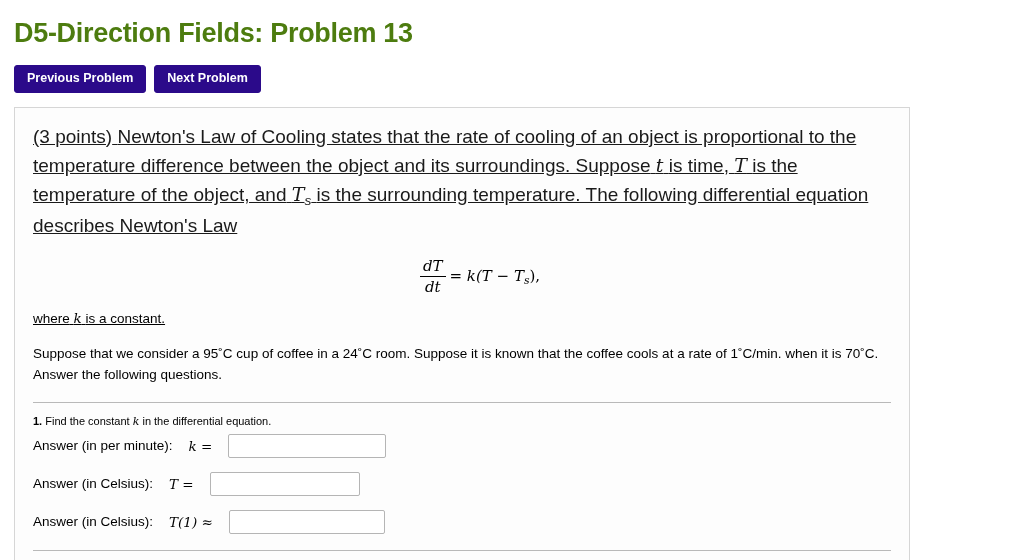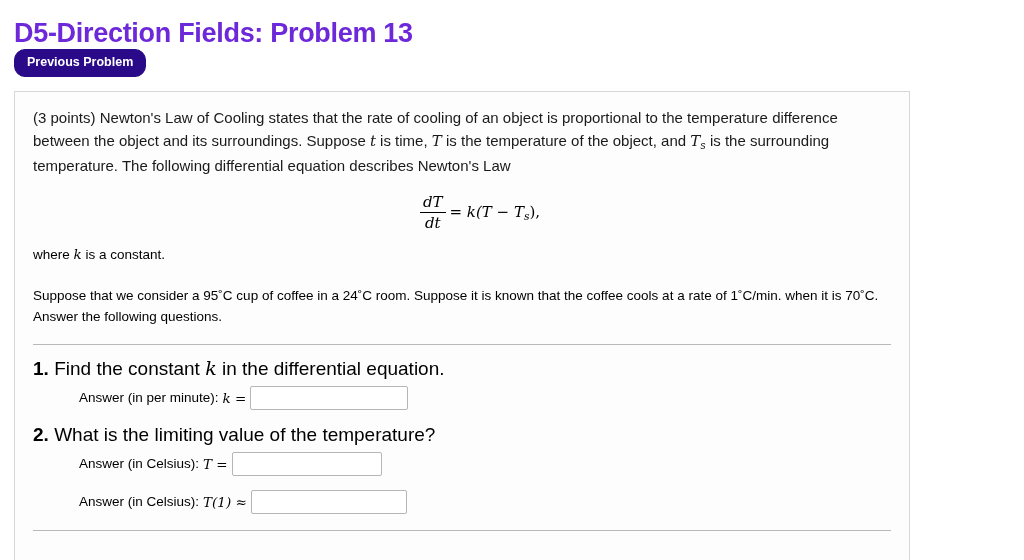--- a/index.html
+++ b/index.html
@@ -17,51 +17,52 @@
   }
   .page {
     padding: 14px 14px 0 14px;
     box-sizing: border-box;
     width: 1024px;
   }
   .page-title {
     font-size: 27px;
     font-weight: bold;
     letter-spacing: -0.3px;
-    margin: 4px 0 0 0;
-    color: #6d28d9;
+    margin: 4px 0 16px 0;
+    color: #4d7c0f;
   }
   .nav-buttons {
     display: flex;
     gap: 8px;
     margin-bottom: 14px;
   }
   .nav-btn {
     background: #2b0a8a;
     color: #ffffff;
     font-size: 12.5px;
     font-weight: bold;
     border: 1px solid #2b0a8a;
-    border-radius: 11px;
+    border-radius: 3px;
     padding: 6px 12px 7px 12px;
     cursor: pointer;
     line-height: 1;
     font-family: "Liberation Sans", sans-serif;
   }
   .problem-box {
     border: 1px solid #d6d6d6;
     background: #fdfdfd;
     padding: 14px 18px 18px 18px;
     box-sizing: border-box;
     width: 896px;
   }
   .prob-text {
-    font-size: 15px;
+    font-size: 19px;
     line-height: 1.55;
     color: #1a1a1a;
+    text-decoration: underline;
   }
   .math {
     font-family: "DejaVu Serif", "Liberation Serif", serif;
     font-style: italic;
   }
   .mathup {
     font-family: "DejaVu Serif", "Liberation Serif", serif;
     font-style: normal;
   }
   .sub {
@@ -91,48 +92,48 @@
   }
   .frac .den {
     display: block;
     font-style: italic;
     padding: 1px 3px 0 3px;
     font-size: 15px;
   }
   .where-line {
     font-size: 13.5px;
     margin: 10px 0 0 0;
+    text-decoration: underline;
   }
   .suppose-line {
     font-size: 13.5px;
     line-height: 1.55;
-    margin: 24px 0 0 0;
+    margin: 18px 0 0 0;
   }
   hr.sep {
     border: none;
     border-top: 1px solid #b9b9b9;
     margin: 16px 0 12px 0;
   }
   .q-block {
     margin-bottom: 6px;
   }
   .q-prompt {
-    font-size: 19px;
+    font-size: 11px;
     margin-bottom: 6px;
   }
   .q-num {
     font-weight: bold;
   }
   .answer-row {
     display: flex;
     align-items: center;
     font-size: 13.5px;
-    gap: 4px;
+    gap: 16px;
     margin-bottom: 2px;
-    margin-left: 46px;
   }
   .answer-input {
     border: 1px solid #b5b5b5;
     background: #ffffff;
     height: 24px;
     border-radius: 2px;
     box-sizing: border-box;
     font-family: "Liberation Sans", sans-serif;
     font-size: 13px;
     padding: 2px 4px;
@@ -145,20 +146,21 @@
 </style>
 </head>
 <body>
 
 <div class="page">
 
   <h1 class="page-title">D5-Direction Fields: Problem 13</h1>
 
   <div class="nav-buttons">
     <button class="nav-btn">Previous Problem</button>
+    <button class="nav-btn">Next Problem</button>
   </div>
 
   <div class="problem-box">
 
     <div class="prob-text">
       <span>(3 points)</span>
       <span>Newton's Law of Cooling states that the rate of cooling of an object is proportional to the temperature difference between the object and its surroundings. Suppose</span>
       <span class="math">t</span>
       <span>is time,</span>
       <span class="math">T</span>
@@ -192,24 +194,20 @@
         <span>in the differential equation.</span>
       </div>
       <div class="answer-row">
         <span>Answer (in per minute):</span>
         <span class="math">k =</span>
         <input class="answer-input w1" type="text" value="" style="">
       </div>
     </div>
 
     <div class="q-block spacer-q">
-      <div class="q-prompt">
-        <span class="q-num">2.</span>
-        <span>What is the limiting value of the temperature?</span>
-      </div>
       <div class="answer-row">
         <span>Answer (in Celsius):</span>
         <span class="math">T =</span>
         <input class="answer-input w2" type="text" value="" style="">
       </div>
     </div>
 
     <div class="q-block spacer-q">
       <div class="answer-row">
         <span>Answer (in Celsius):</span>

